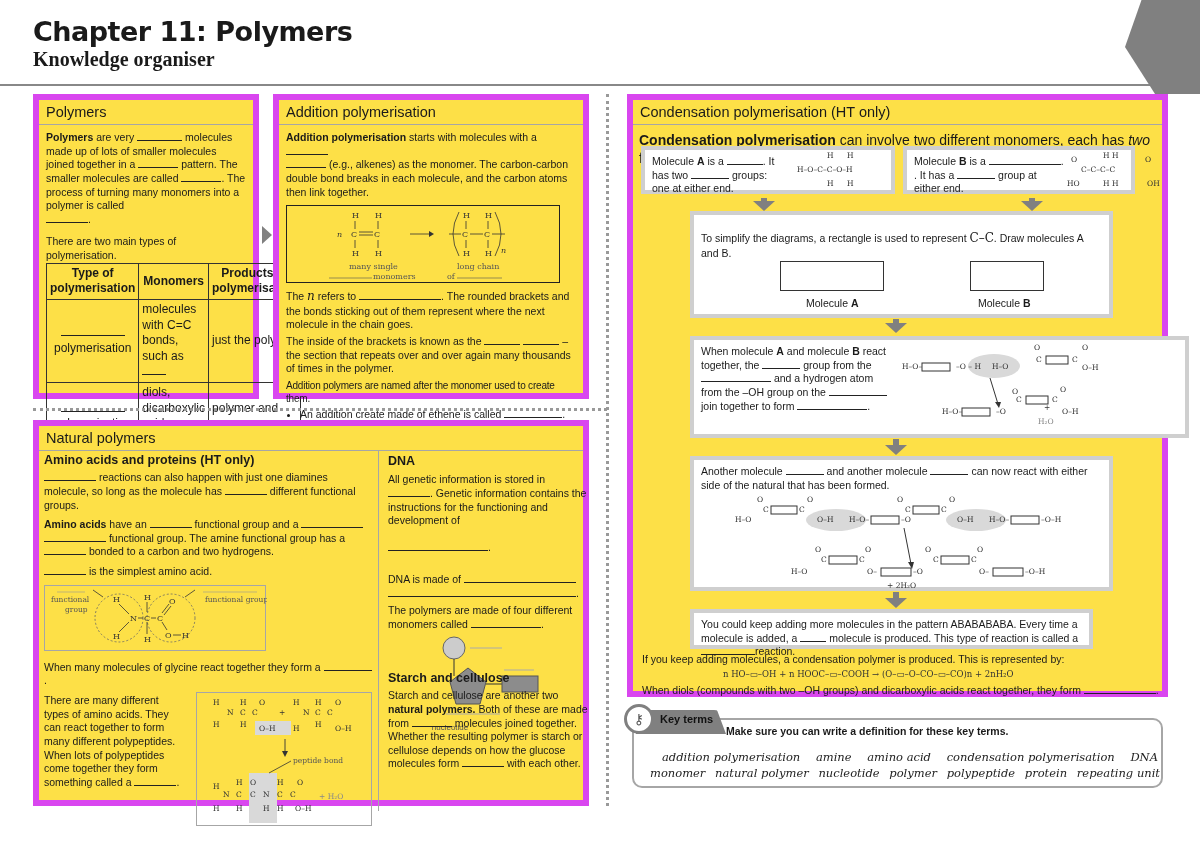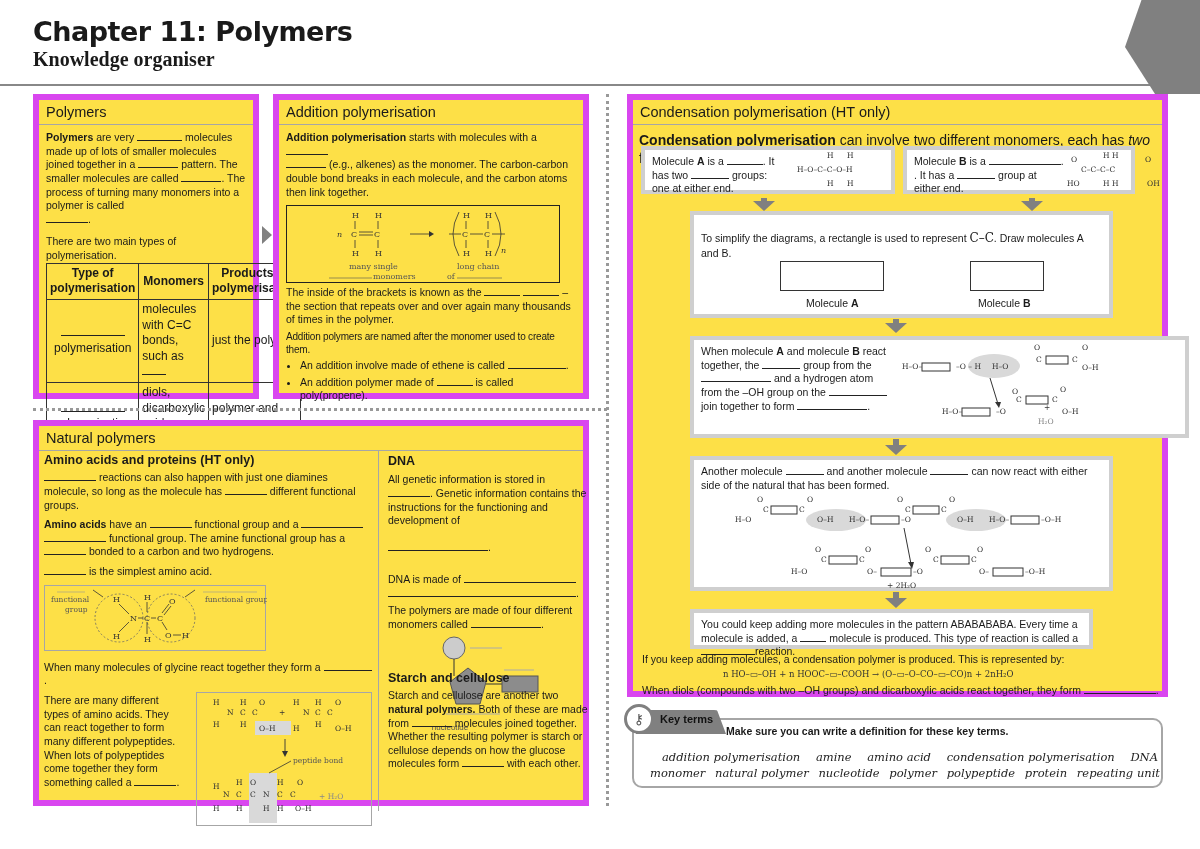--- a/index.html
+++ b/index.html
@@ -106,24 +106,25 @@
           <text x="214" y="47" stroke="none" font-style="italic">n</text>
         </g>
         <text x="62" y="63" font-size="8" fill="#555" font-family="Liberation Sans">many single</text>
         <line x1="42" y1="72" x2="85" y2="72" stroke="#555" stroke-width="0.6"></line>
         <text x="86" y="73" font-size="8" fill="#555" font-family="Liberation Sans">monomers</text>
         <text x="170" y="63" font-size="8" fill="#555" font-family="Liberation Sans">long chain</text>
         <text x="160" y="73" font-size="8" fill="#555" font-family="Liberation Sans">of</text>
         <line x1="170" y1="72" x2="215" y2="72" stroke="#555" stroke-width="0.6"></line>
       </svg>
     </div>
+    <p style="margin-top:6px"><span>The </span><i class="serif">n</i><span> refers to </span><span class="blank" style="width:82px"></span><span>. The rounded brackets and the bonds sticking out of them represent where the next molecule in the chain goes.</span></p>
     <p style="margin-top:3px"><span>The inside of the brackets is known as the </span><span class="blank" style="width:36px"></span> <span class="blank" style="width:36px"></span><span> – the section that repeats over and over again many thousands of times in the polymer.</span></p>
     <p style="margin-top:3px;font-size:10px;letter-spacing:-0.2px">Addition polymers are named after the monomer used to create them.</p>
     <ul style="margin-top:3px;padding-left:14px">
-      <li style="margin-bottom:3px"><span>An addition involve made of ethene is called </span><span class="blank" style="width:58px"></span><span>.</span></li>
+      <li style="margin-bottom:3px"><span>An addition create made of ethene is called </span><span class="blank" style="width:58px"></span><span>.</span></li>
       <li><span>An addition polymer made of </span><span class="blank" style="width:36px"></span><span> is called poly(propene).</span></li>
     </ul>
   </div>
 </div>
 
 <div class="abs dots-h" style="left:33px;top:408px;width:574px"></div>
 <div class="abs dots-v" style="left:606px;top:94px;height:712px"></div>
 
 <div class="abs panel" style="left:33px;top:420px;width:556px;height:386px">
   <div class="phead">Natural polymers</div>

